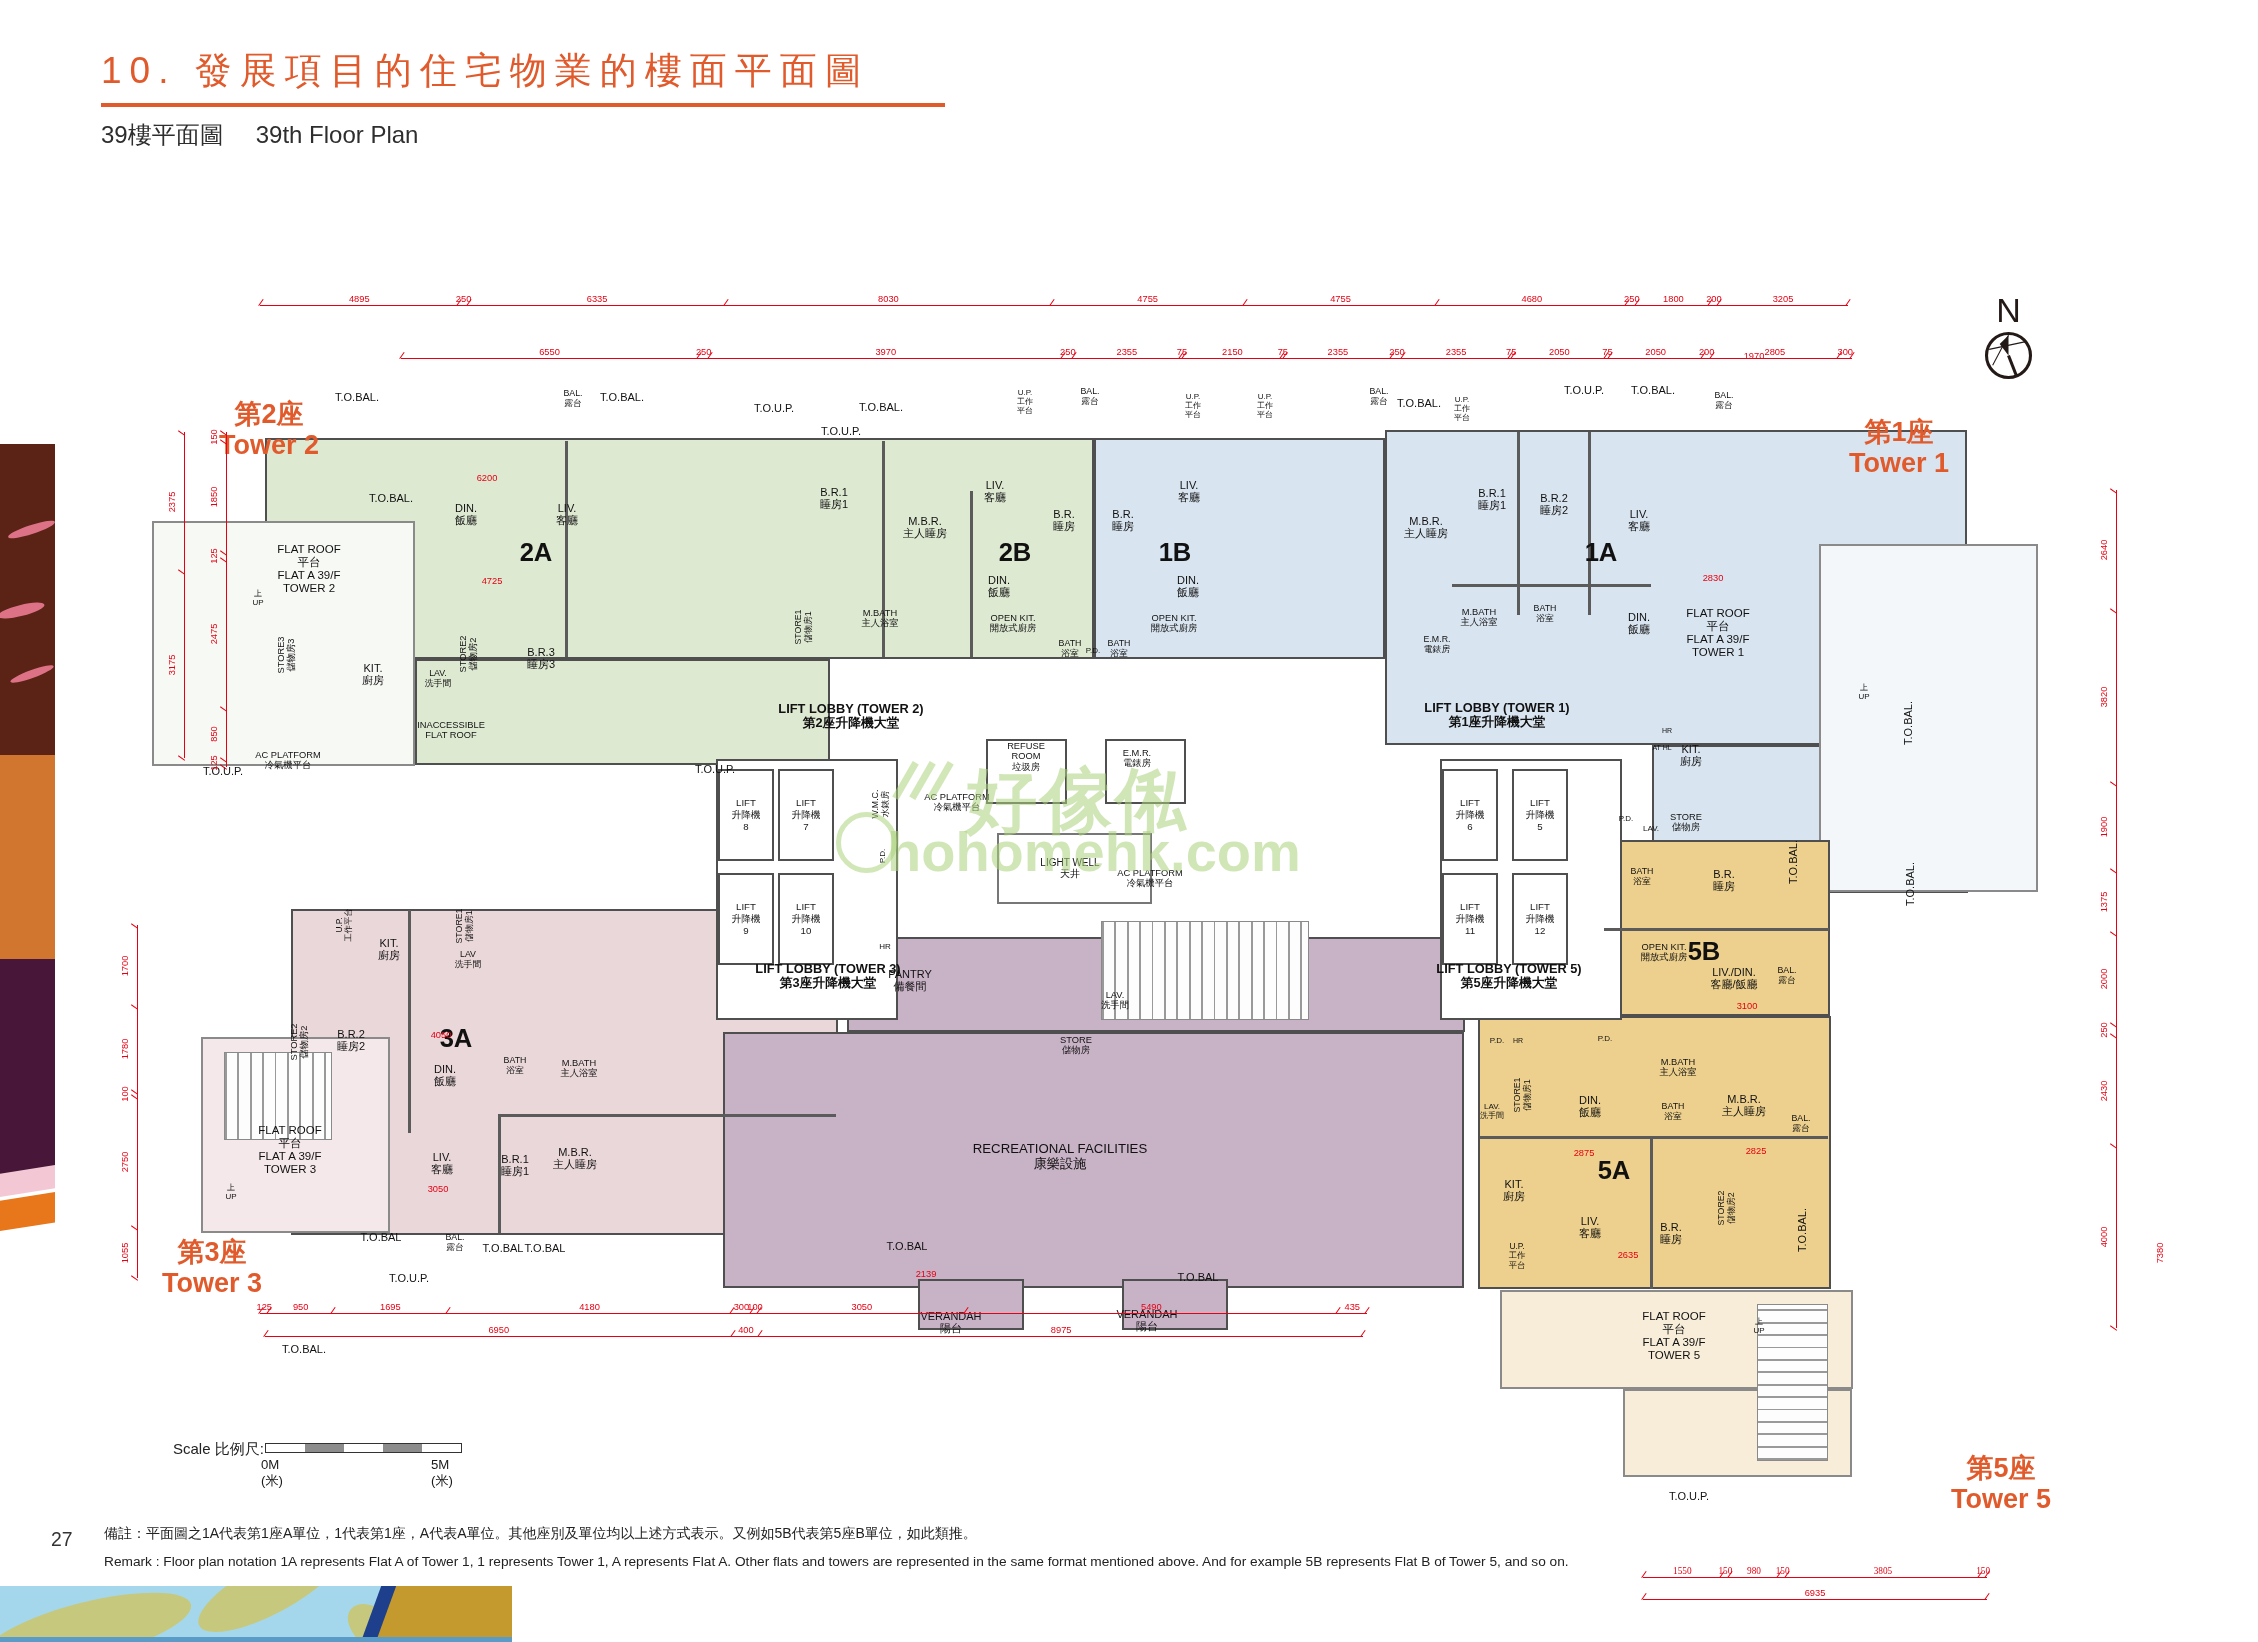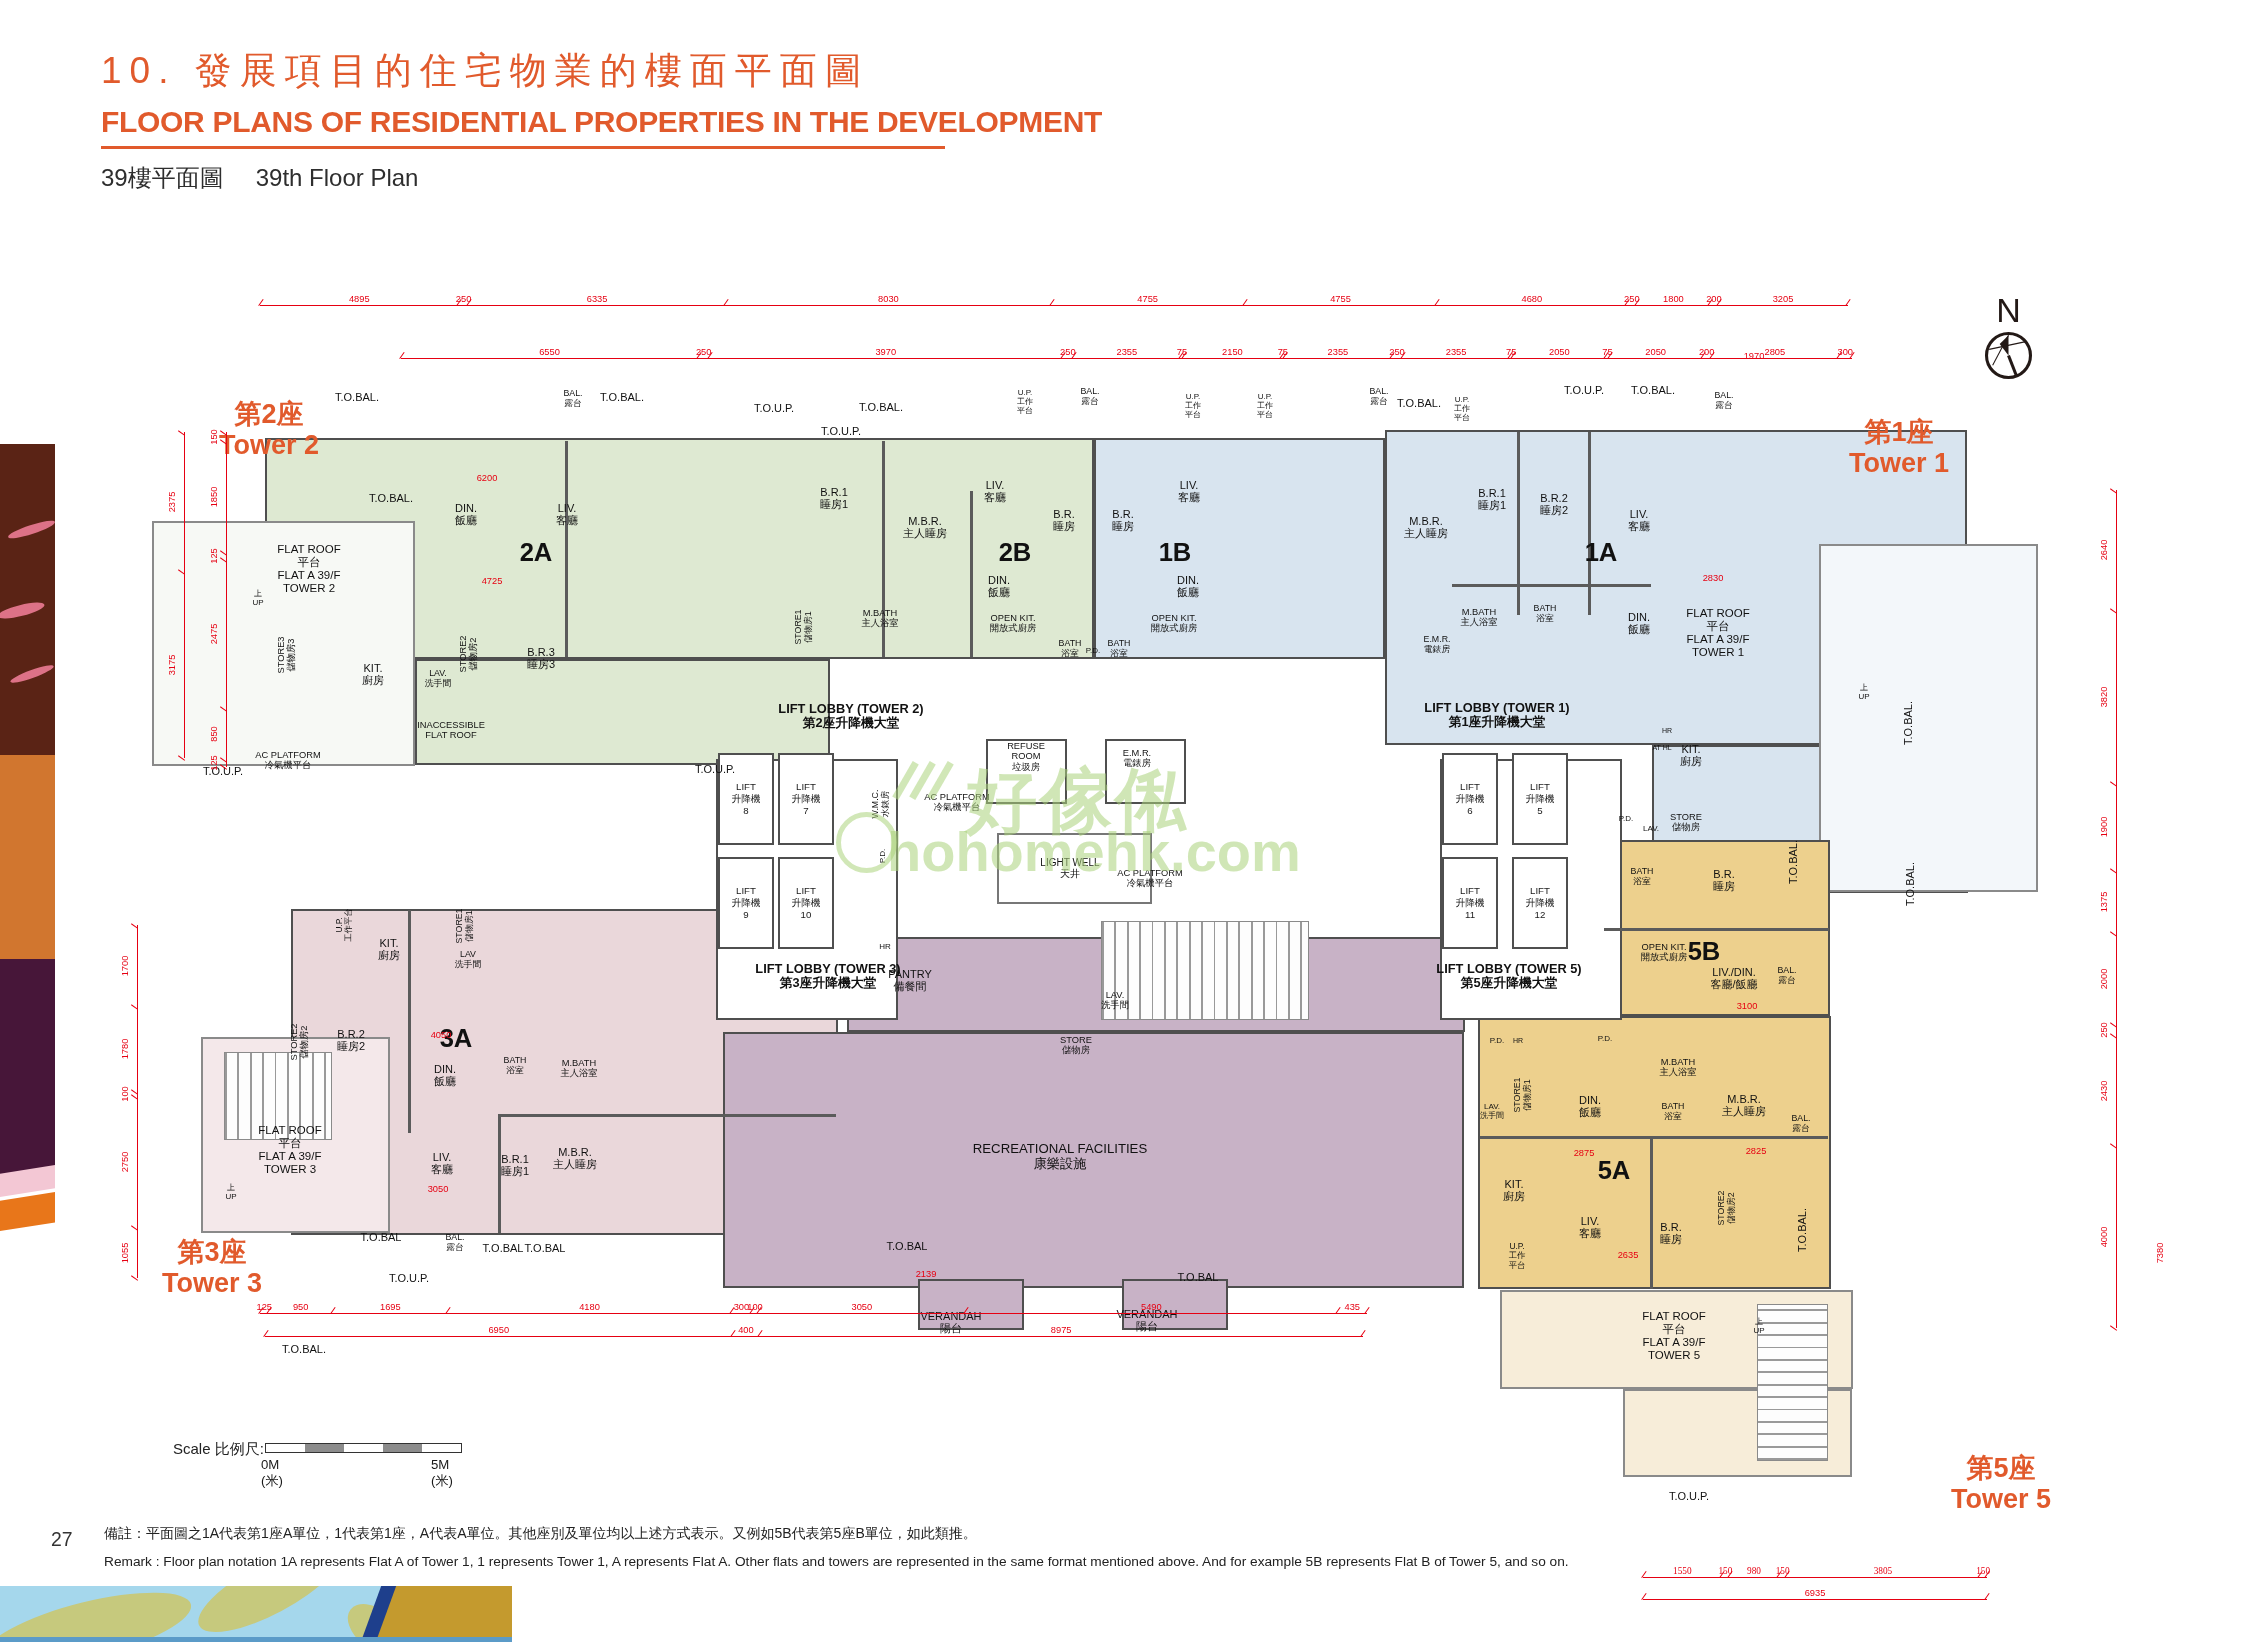--- a/index.html
+++ b/index.html
@@ -13,21 +13,21 @@
   .hdr .rule{width:844px;height:3.5px;background:#e15a2c;margin-top:7px;}
   .hdr .sub{font-size:24px;color:#2e2e2e;margin-top:12.4px;}
   .hdr .sub span{margin-right:32px;}
   
   #plan{position:absolute;left:0;top:0;width:2258px;height:1643px;}
   .region{position:absolute;border:2.2px solid #4f4f4f;box-sizing:border-box;z-index:1;}
   .wall{position:absolute;background:#5b5b5b;z-index:2;}
   .stairs{position:absolute;border:1.8px solid #8a8a8a;box-sizing:border-box;background-color:#fdfdfd;z-index:2;}
   .liftbox{position:absolute;width:56px;height:92px;border:2.2px solid #4f4f4f;background:#fff;box-sizing:border-box;
            display:flex;flex-direction:column;justify-content:center;align-items:center;z-index:3;
-           font-size:9.7px;line-height:1.25;text-align:center;}
+           font-size:9.7px;line-height:1.25;text-align:center;margin-top:16px;}
   .room,.perim{position:absolute;transform:translate(-50%,-50%);text-align:center;line-height:1.12;
         white-space:nowrap;z-index:4;color:#111;}
   .room.vert,.perim.vert{transform:translate(-50%,-50%) rotate(-90deg);}
   .room.bold{font-weight:bold;}
   .unitlab{position:absolute;transform:translate(-50%,-50%);font-size:25.6px;font-weight:bold;z-index:4;color:#111;}
   .tower{position:absolute;transform:translate(-50%,-50%);text-align:center;color:#e15a2c;
          font-size:27px;font-weight:bold;line-height:1.15;z-index:5;white-space:nowrap;}
   
   .chain{position:absolute;display:flex;z-index:5;}
   .chain.h{border-top:1.1px solid #e60012;height:0;}
@@ -104,21 +104,20 @@
     <div class="leaf1"></div>
     <div class="leaf2"></div>
     <div class="leaf3"></div>
     <div class="navy"></div>
     <div class="gold"></div>
     <div class="edge"></div>
   </div>
 
   <div class="hdr">
     <div class="zh">10. 發展項目的住宅物業的樓面平面圖</div>
-    <div class="en">FLOOR PLANS OF RESIDENTIAL PROPERTIES IN THE DEVELOPMENT</div>
     <div class="rule"></div>
     <div class="sub">
       <span>39樓平面圖</span><span>39th Floor Plan</span>
     </div>
   </div>
 
   <div class="north">
     <div class="nl">N</div>
     <svg width="51" height="51" viewBox="0 0 58 58">
       <circle cx="29" cy="29" r="25" fill="none" stroke="#231916" stroke-width="3.5"></circle>

